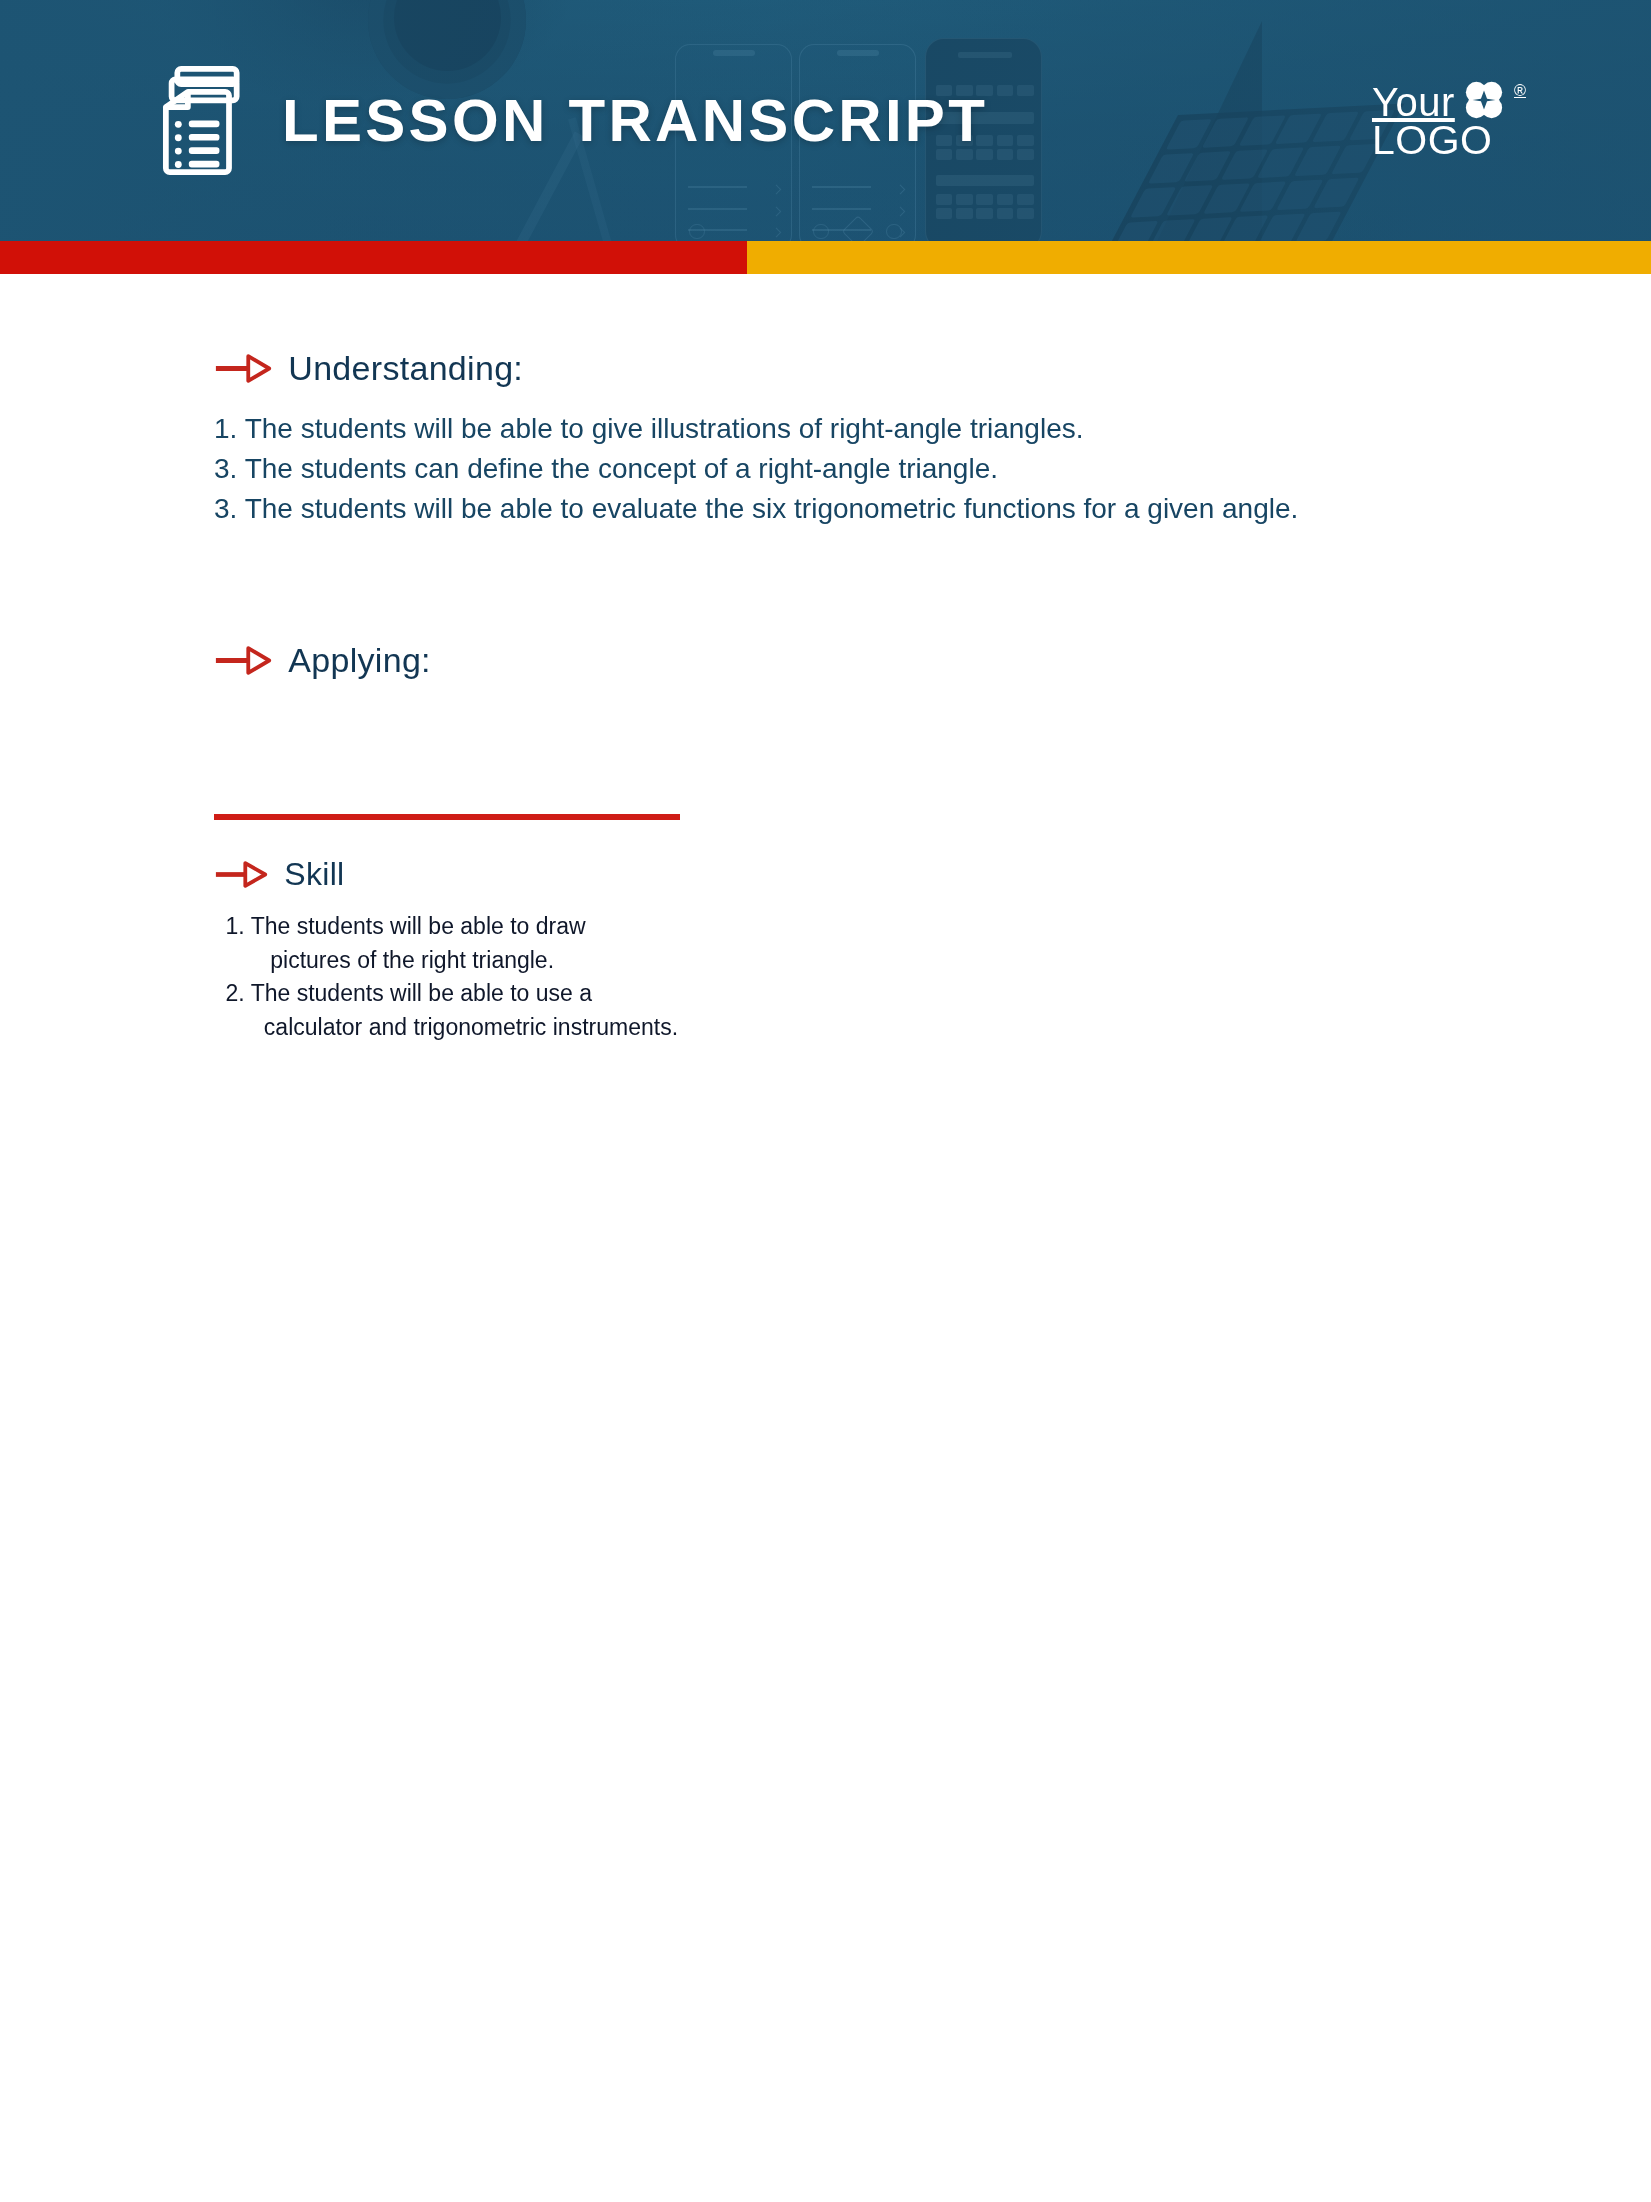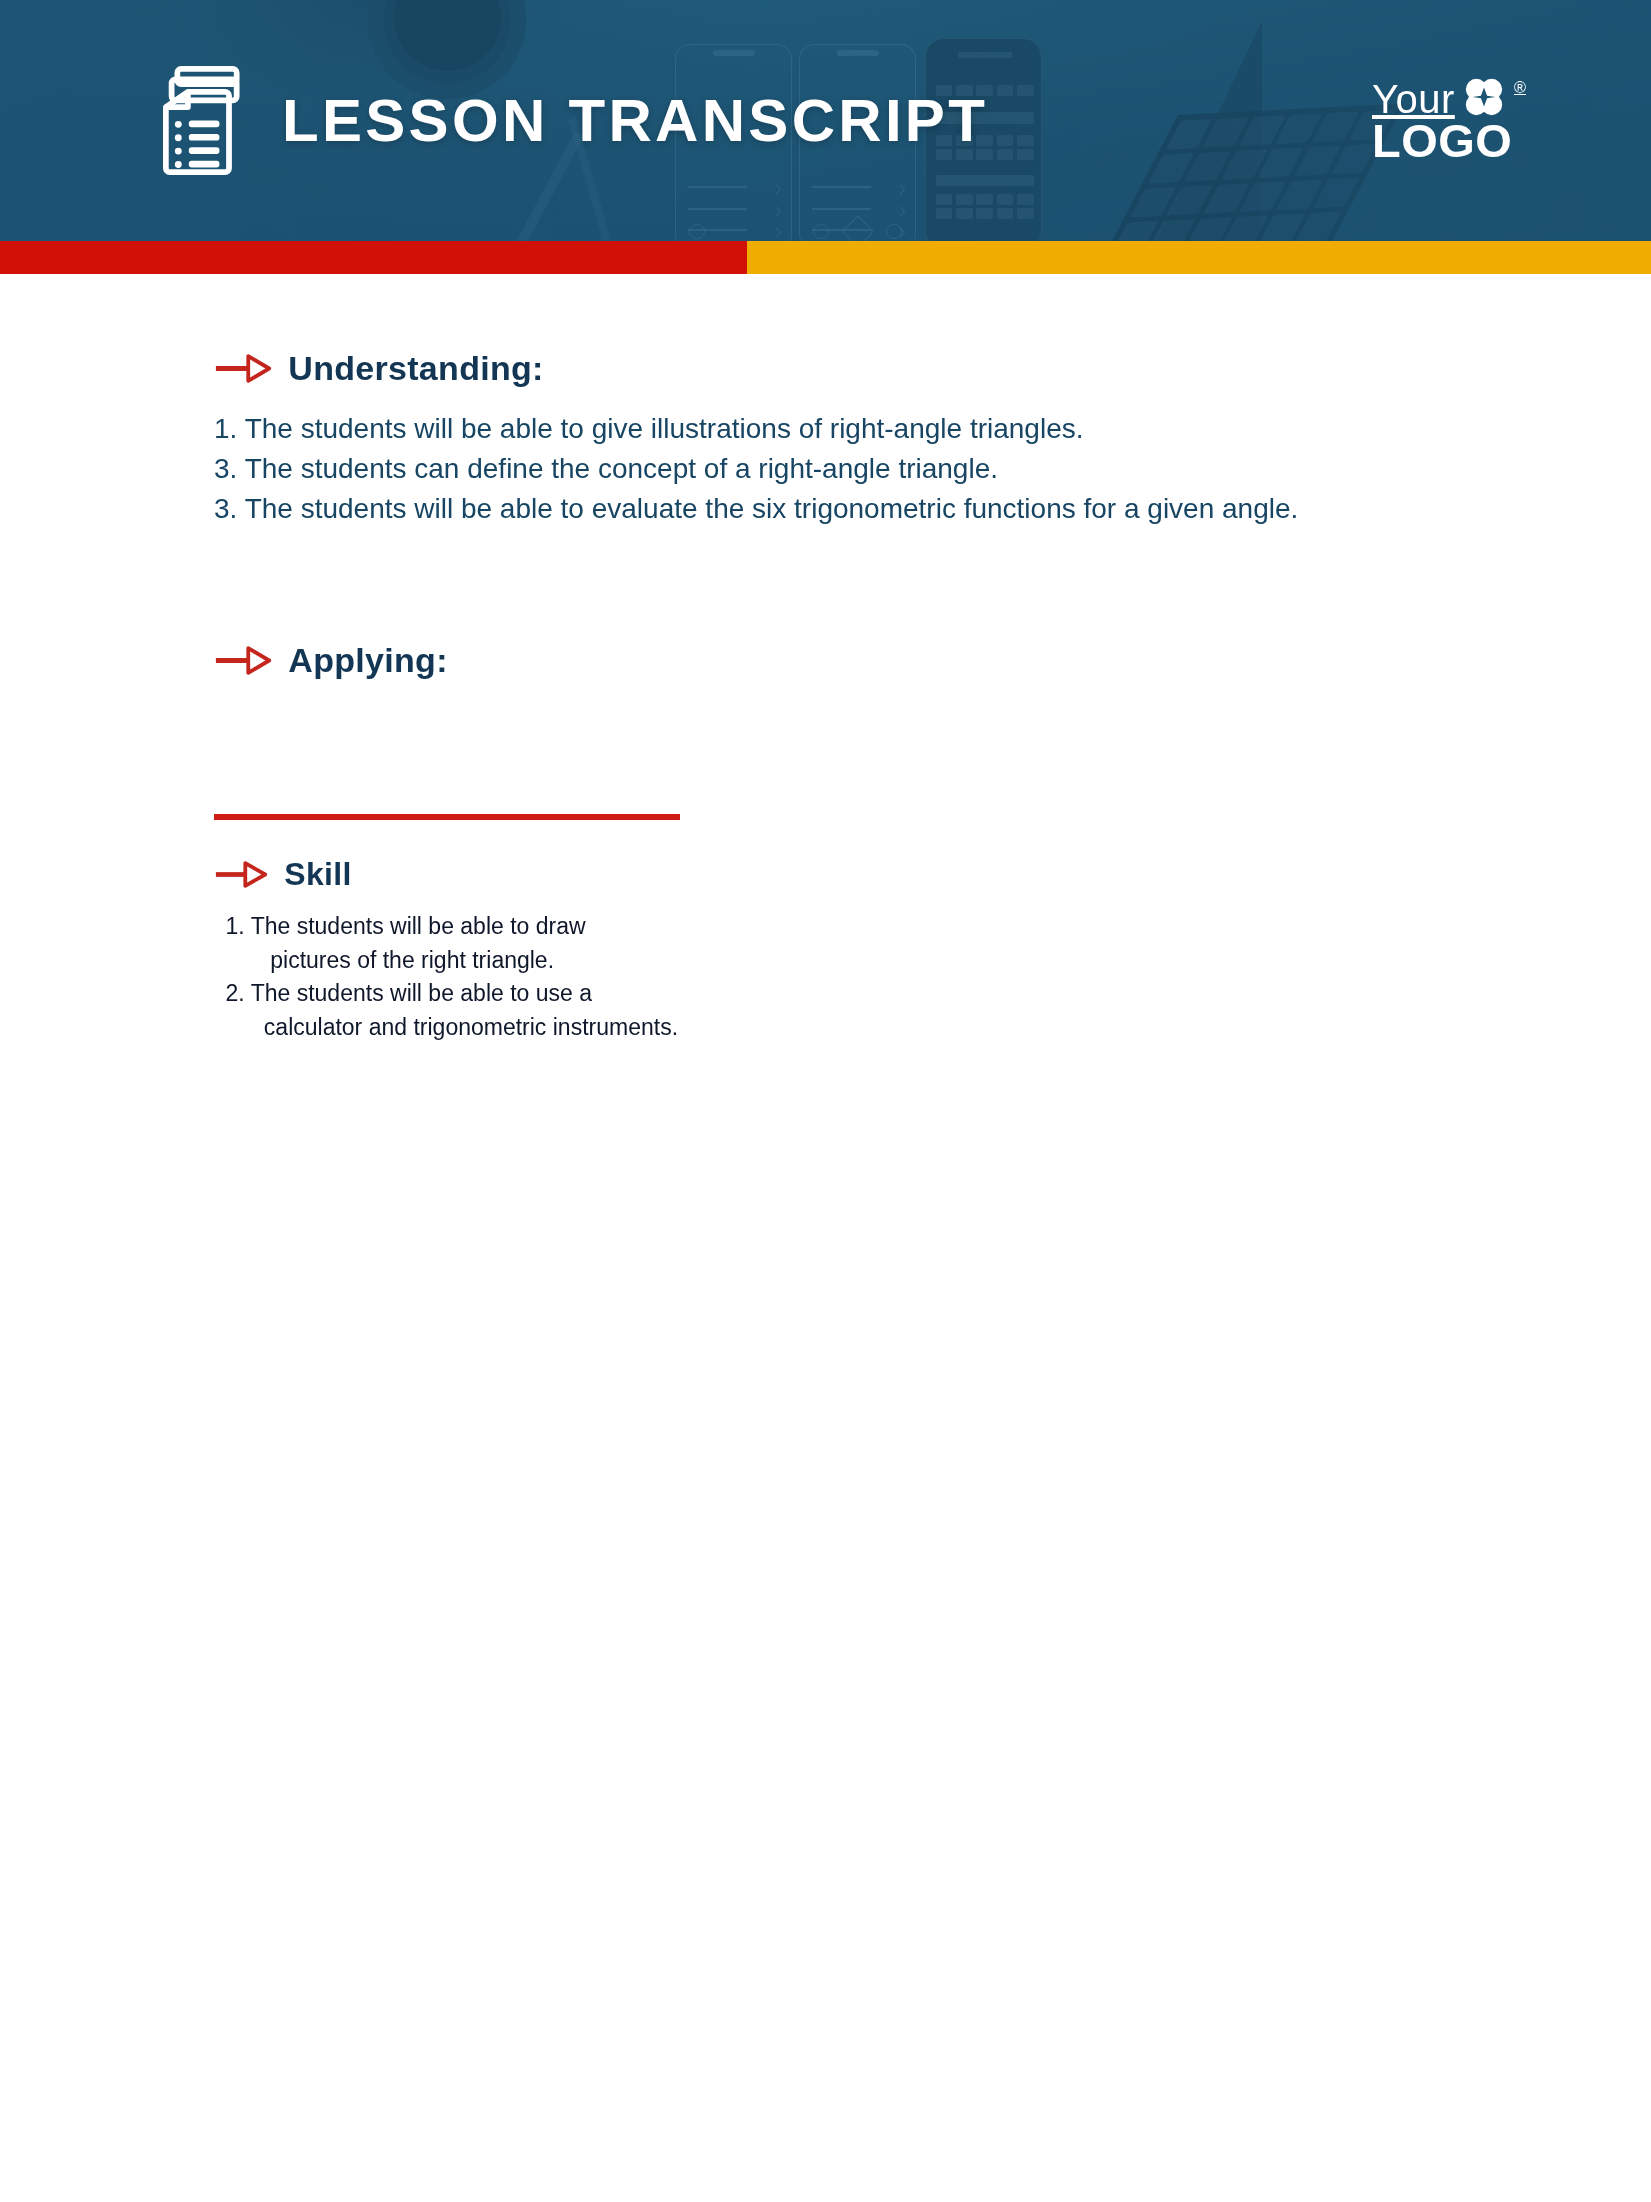--- a/index.html
+++ b/index.html
@@ -196,22 +196,22 @@
     font-weight:300;
     letter-spacing:0.5px;
   }
   .logo-reg {
     font-size:16.3px;
     vertical-align:super;
     align-self:flex-start;
     margin-top:1.9px;
   }
   .logo-logo {
-    font-size:47px;
-    font-weight:bold;
+    font-size:41px;
+    font-weight:normal;
     letter-spacing:0.5px;
     margin-top:-3.8px;
   }
 
   
   .bars { display:flex; width:100%; height:33px; }
   .bar-red    { width:45.2%; background:#d11007; }
   .bar-yellow { width:54.8%; background:#f0ad00; }
 
   
@@ -225,21 +225,21 @@
   .sec-head {
     display:flex;
     align-items:center;
     gap:15.3px;
     margin-bottom:21px;
   }
   .arrow-icon { flex:0 0 auto; line-height:0; }
   .sec-title {
     font-family:"Liberation Sans Narrow","Liberation Sans", sans-serif;
     font-size:34px;
-    font-weight:bold;
+    font-weight:normal;
     color:#123653;
     letter-spacing:0.3px;
   }
 
   .sec-list { list-style:none; }
   .sec-list li {
     font-size:28px;
     line-height:1.42;
     color:#174563;
     white-space:pre-wrap;

